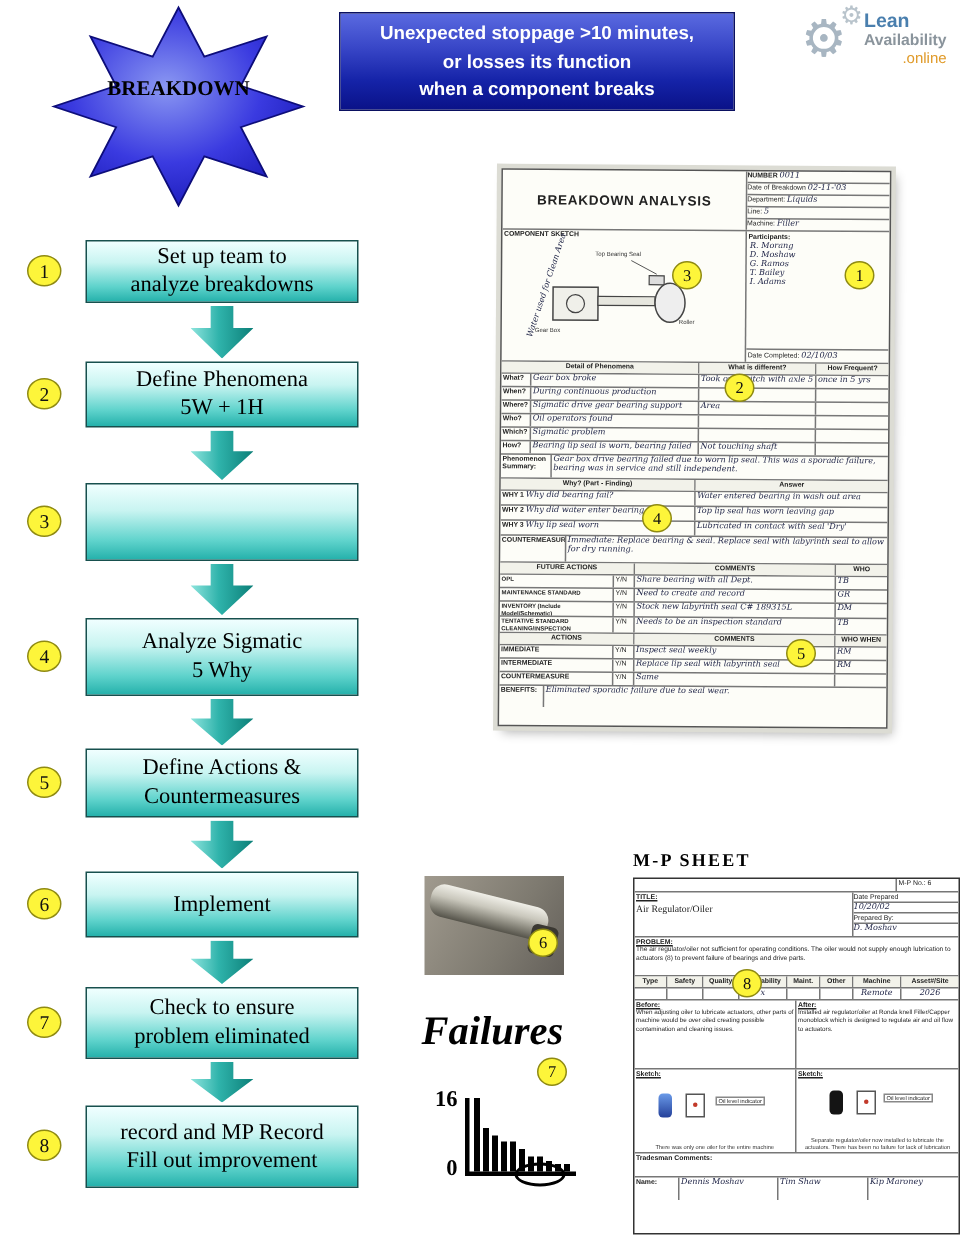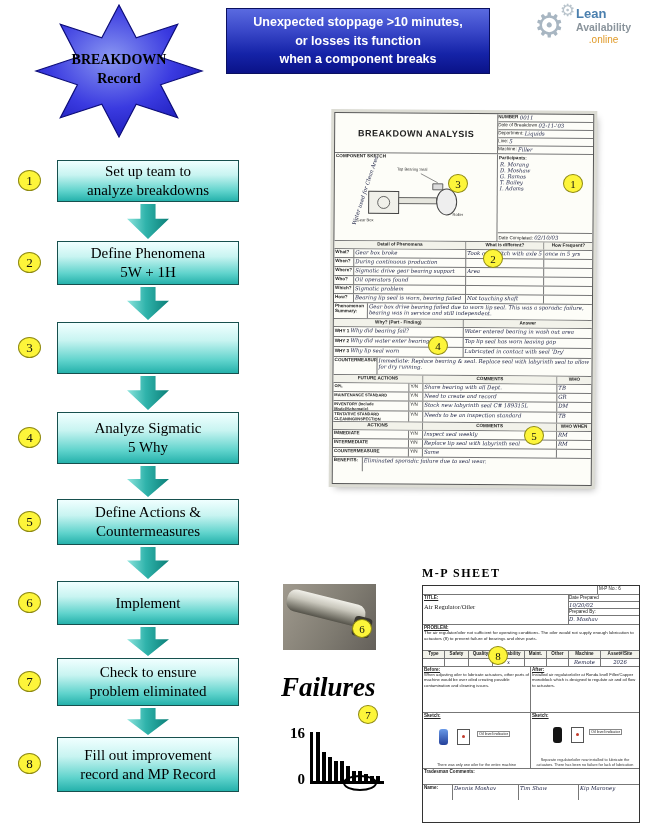--- a/index.html
+++ b/index.html
@@ -21,21 +21,21 @@
 
   
   .logo{position:absolute;left:534px;top:1px;width:114px;height:54px;display:flex;}
   .gears{position:relative;width:42px;height:54px;}
   .gear{position:absolute;color:#a8b6c2;}
   .gear.big{font-size:34px;left:0;top:4px;}
   .gear.small{font-size:17px;left:26px;top:-1px;color:#b9c4cc;}
   .logo-text{display:flex;flex-direction:column;padding-top:6px;}
   .logo-text .l1{font-size:13px;font-weight:bold;color:#4a7fae;line-height:14px;}
   .logo-text .l2{font-size:10.5px;font-weight:bold;color:#8a949c;line-height:13px;}
-  .logo-text .l3{font-size:10px;color:#e09a28;line-height:12px;text-align:center;}
+  .logo-text .l3{font-size:10px;color:#e09a28;line-height:12px;text-align:right;}
 
   
   .step-box{position:absolute;left:57px;width:182px;border:1px solid #17504e;
             background:linear-gradient(180deg,#f0ffff 0%,#c8f4f1 35%,#5fd3cc 75%,#25b1ab 100%);
             display:flex;flex-direction:column;justify-content:center;align-items:center;
             text-align:center;font-family:"Liberation Serif",serif;font-size:15px;color:#000;line-height:1.25;}
   .flow-arrow{position:absolute;left:127px;width:42px;
               background:linear-gradient(90deg,#8fe5de 0%,#2fb3ab 45%,#0c7f78 100%);
               clip-path:polygon(32% 0,68% 0,68% 42%,100% 42%,50% 100%,0% 42%,32% 42%);}
   .callout{position:absolute;width:23px;height:21px;border-radius:50%;background:#fdf53a;
@@ -109,21 +109,20 @@
           <stop offset="0%" stop-color="#8a97f2"></stop>
           <stop offset="55%" stop-color="#3a3ae0"></stop>
           <stop offset="100%" stop-color="#1515b0"></stop>
         </radialGradient>
       </defs>
       <polygon points="85,2 102.2,34.7 143.7,21.3 126.6,54.2 168,68 126.6,81.8 143.7,114.7 102.2,101.3 85,134 67.8,101.3 26.3,114.7 43.4,81.8 2,68 43.4,54.2 26.3,21.3 67.8,34.7" fill="url(#starg)" stroke="#0d0d7a" stroke-width="1.2"></polygon>
     </svg>
   </div>
   <div class="star-text">
     <span>BREAKDOWN</span>
-    <span>Record</span>
   </div>
 
   <div class="def-box">
     <span>Unexpected stoppage &gt;10 minutes,</span>
     <span>or losses its function</span>
     <span>when a component breaks</span>
   </div>
 
   <div class="logo">
     <div class="gears">
@@ -178,22 +177,22 @@
 
   <div class="callout" style="left:18px;top:671px;">7</div>
   <div class="step-box" style="top:658px;height:48px;">
     <span>Check to ensure</span>
     <span>problem eliminated</span>
   </div>
   <div class="flow-arrow" style="top:708px;height:27px;"></div>
 
   <div class="callout" style="left:18px;top:753px;">8</div>
   <div class="step-box" style="top:737px;height:55px;">
+    <span>record and MP Record</span>
     <span>Fill out improvement</span>
-    <span>record and MP Record</span>
   </div>
 
   <div class="ba-form">
 
     <div class="r" style="height:40px;">
       <div class="c" style="width:163px;display:flex;align-items:center;justify-content:center;">
         <span class="ba-title">BREAKDOWN ANALYSIS</span>
       </div>
       <div class="c" style="width:95px;padding:0;">
         <div class="r" style="height:8px;"><span class="pl b">NUMBER</span>&nbsp;<span class="hand">0011</span></div>

